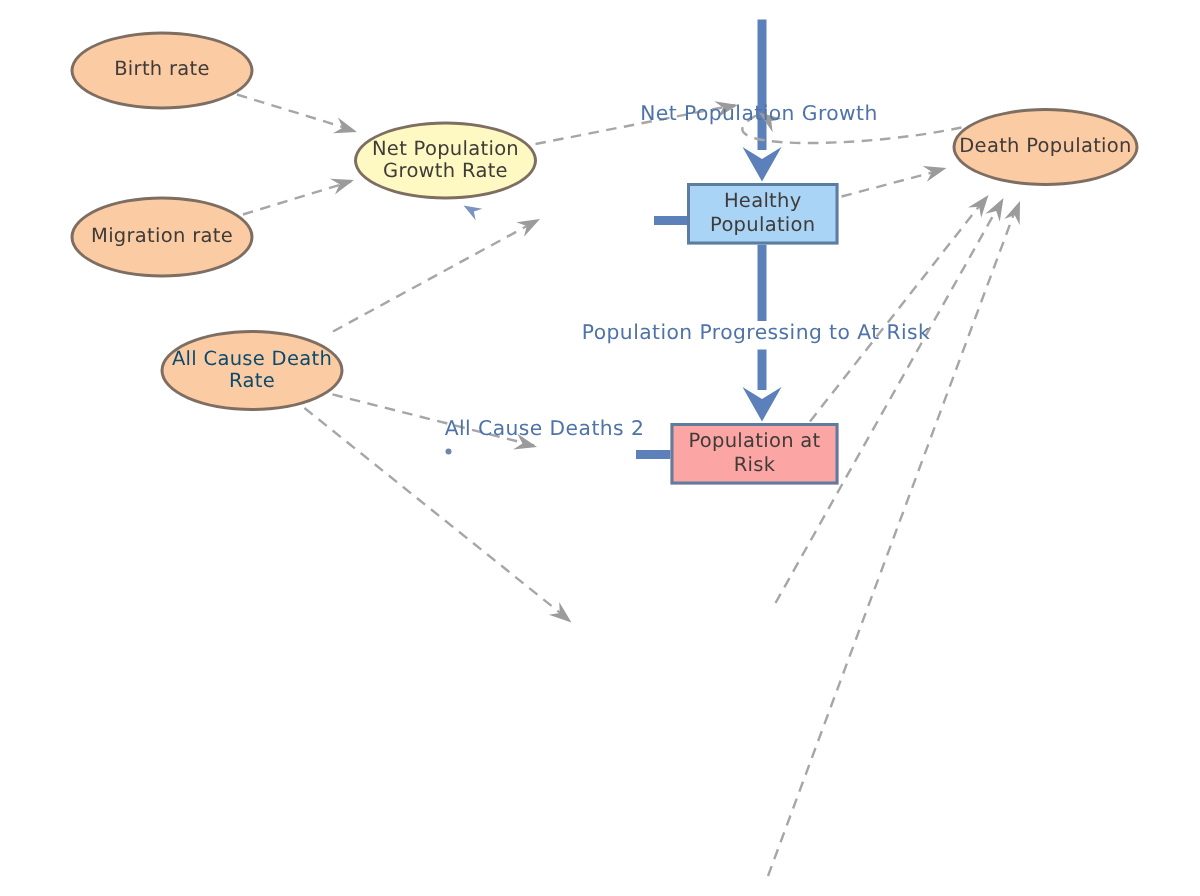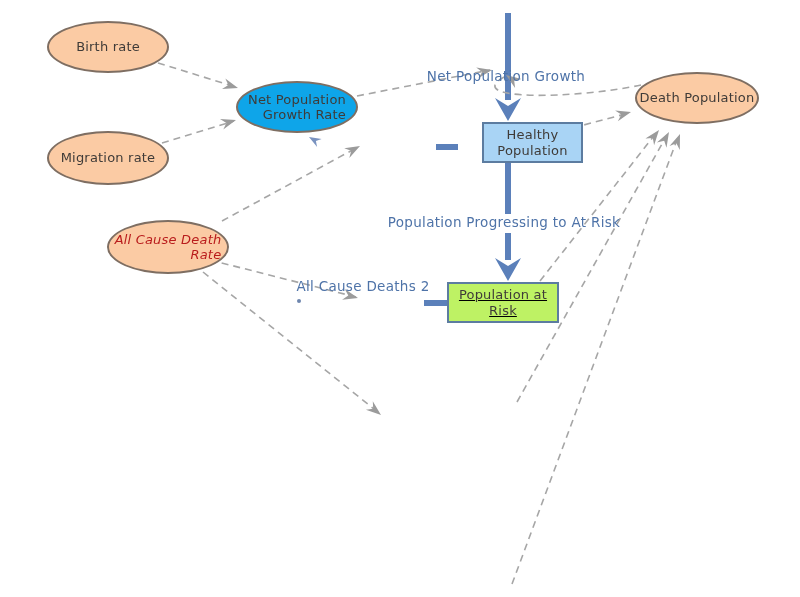--- a/index.html
+++ b/index.html
@@ -3,21 +3,21 @@
 <meta charset="utf-8">
 <style>
   html,body{margin:0;padding:0;background:#ffffff;}
   #model-canvas{
     position:relative;width:800px;height:597px;background:#ffffff;
     overflow:hidden;font-family:"DejaVu Sans",sans-serif;
   }
   #model-canvas svg{position:absolute;left:0;top:0;}
   .var-node{
     position:absolute;border-radius:50%;
-    display:flex;align-items:center;justify-content:center;text-align:right;
+    display:flex;align-items:center;justify-content:center;text-align:center;
     box-sizing:border-box;
   }
   .stock-node{
     position:absolute;
     display:flex;align-items:center;justify-content:center;text-align:center;
     box-sizing:border-box;
   }
   .node-label{
     font-size:13px;line-height:1.18;white-space:pre-line;
     letter-spacing:0.2px;
@@ -93,35 +93,35 @@
       </g>
       <polygon points="309.0,137.0 317.1,146.9 315.9,141.0 321.6,139.1" fill="#7A93C0"></polygon>
       <circle cx="299" cy="301" r="2" fill="#6E86AE"></circle>
     </svg>
     <div class="var-node" style="left: 47px; top: 21px; width: 122px; height: 52px; background: rgb(251, 203, 164); border: 2px solid rgb(126, 110, 98);">
       <span class="node-label" style="color: rgb(63, 59, 56);">Birth rate</span>
     </div>
     <div class="var-node" style="left: 47px; top: 131px; width: 122px; height: 54px; background: rgb(251, 203, 164); border: 2px solid rgb(126, 110, 98);">
       <span class="node-label" style="color: rgb(63, 59, 56);">Migration rate</span>
     </div>
-    <div class="var-node" style="left: 236px; top: 81px; width: 122px; height: 52px; background: #0ea5e9; border: 2px solid rgb(126, 110, 98);">
+    <div class="var-node" style="left: 236px; top: 81px; width: 122px; height: 52px; background: #fef9c3; border: 2px solid rgb(126, 110, 98);">
       <span class="node-label" style="color: rgb(63, 59, 56);">Net Population
 Growth Rate</span>
     </div>
     <div class="var-node" style="left: 107px; top: 220px; width: 122px; height: 54px; background: rgb(251, 203, 164); border: 2px solid rgb(126, 110, 98);">
-      <span class="node-label" style="color: #b91c1c; font-style: italic;">All Cause Death
+      <span class="node-label" style="color: #0c4a6e;">All Cause Death
 Rate</span>
     </div>
     <div class="var-node" style="left: 635px; top: 72px; width: 124px; height: 52px; background: rgb(251, 203, 164); border: 2px solid rgb(126, 110, 98);">
       <span class="node-label" style="color: rgb(63, 59, 56);">Death Population</span>
     </div>
-    <div class="stock-node" style="left: 458px; top: 122px; width: 101px; height: 41px; background: rgb(169, 212, 245); border: 2.5px solid rgb(92, 124, 160); margin-left: 24px;">
+    <div class="stock-node" style="left: 458px; top: 122px; width: 101px; height: 41px; background: rgb(169, 212, 245); border: 2.5px solid rgb(92, 124, 160);">
       <span class="node-label" style="color: rgb(63, 59, 56);">Healthy
 Population</span>
     </div>
-    <div class="stock-node" style="left: 447px; top: 282px; width: 112px; height: 41px; background: #bef264; border: 2.5px solid rgb(92, 124, 160); text-decoration: underline;">
+    <div class="stock-node" style="left: 447px; top: 282px; width: 112px; height: 41px; background: #fca5a5; border: 2.5px solid rgb(92, 124, 160);">
       <span class="node-label" style="color: rgb(63, 59, 56);">Population at
 Risk</span>
     </div>
     <div class="flow-label" style="left: 506px; top: 76px; color: rgb(78, 115, 168);">Net Population Growth</div>
     <div class="flow-label" style="left: 504px; top: 222px; color: rgb(78, 115, 168);">Population Progressing to At Risk</div>
     <div class="flow-label" style="left: 363px; top: 286px; color: rgb(78, 115, 168);">All Cause Deaths 2</div>
   </div>
 
 </body></html>

